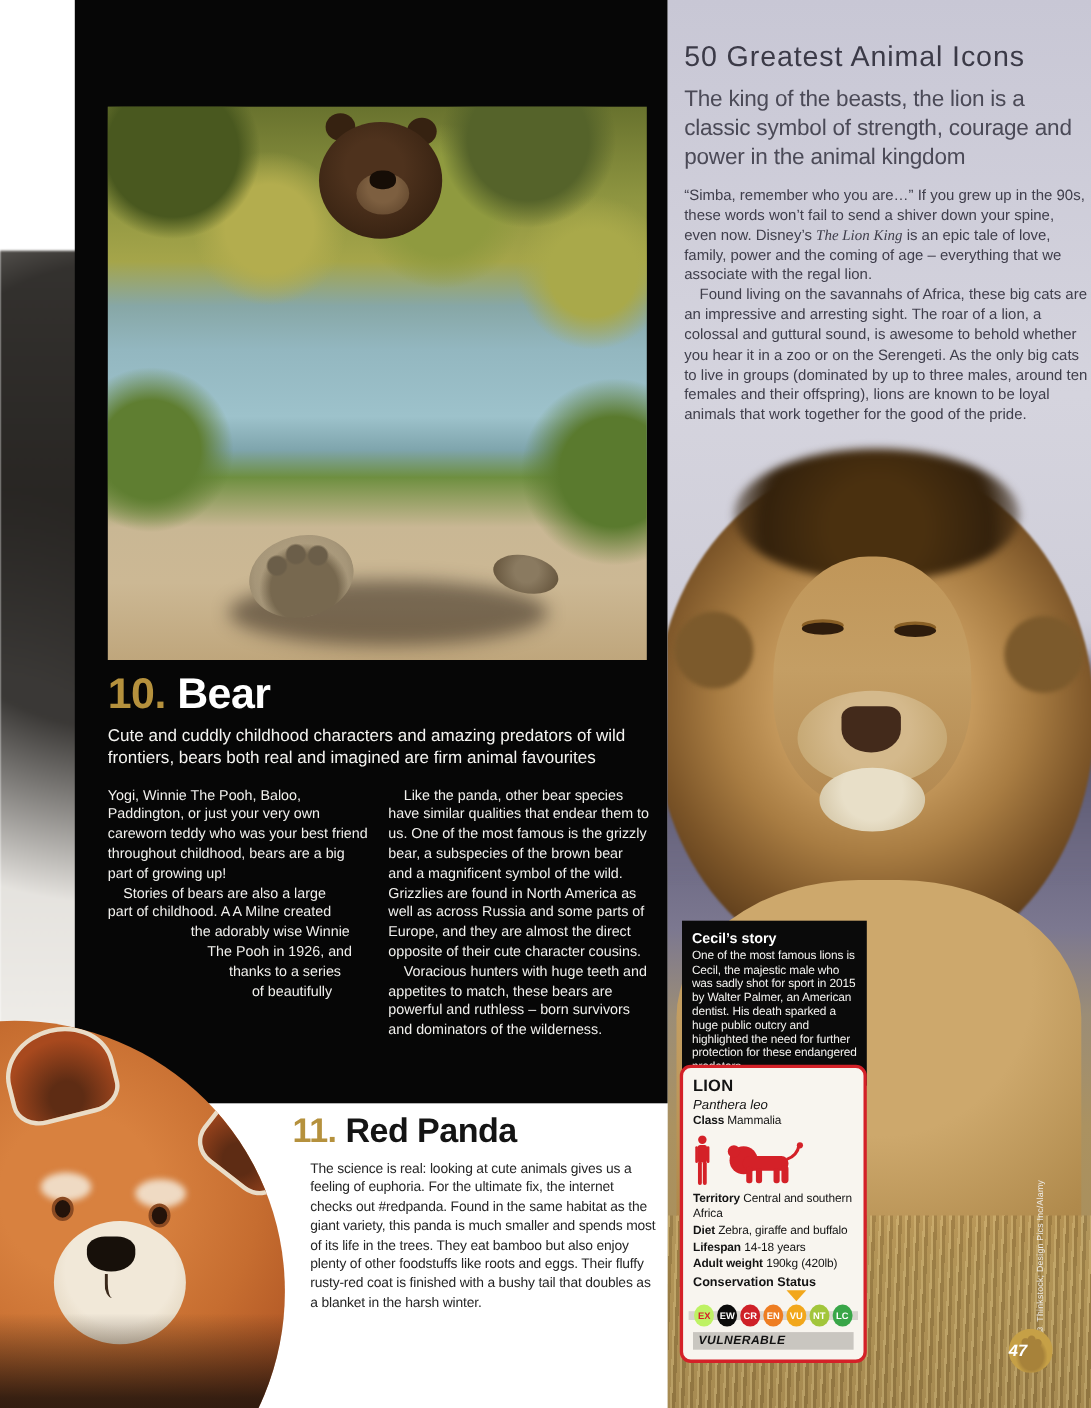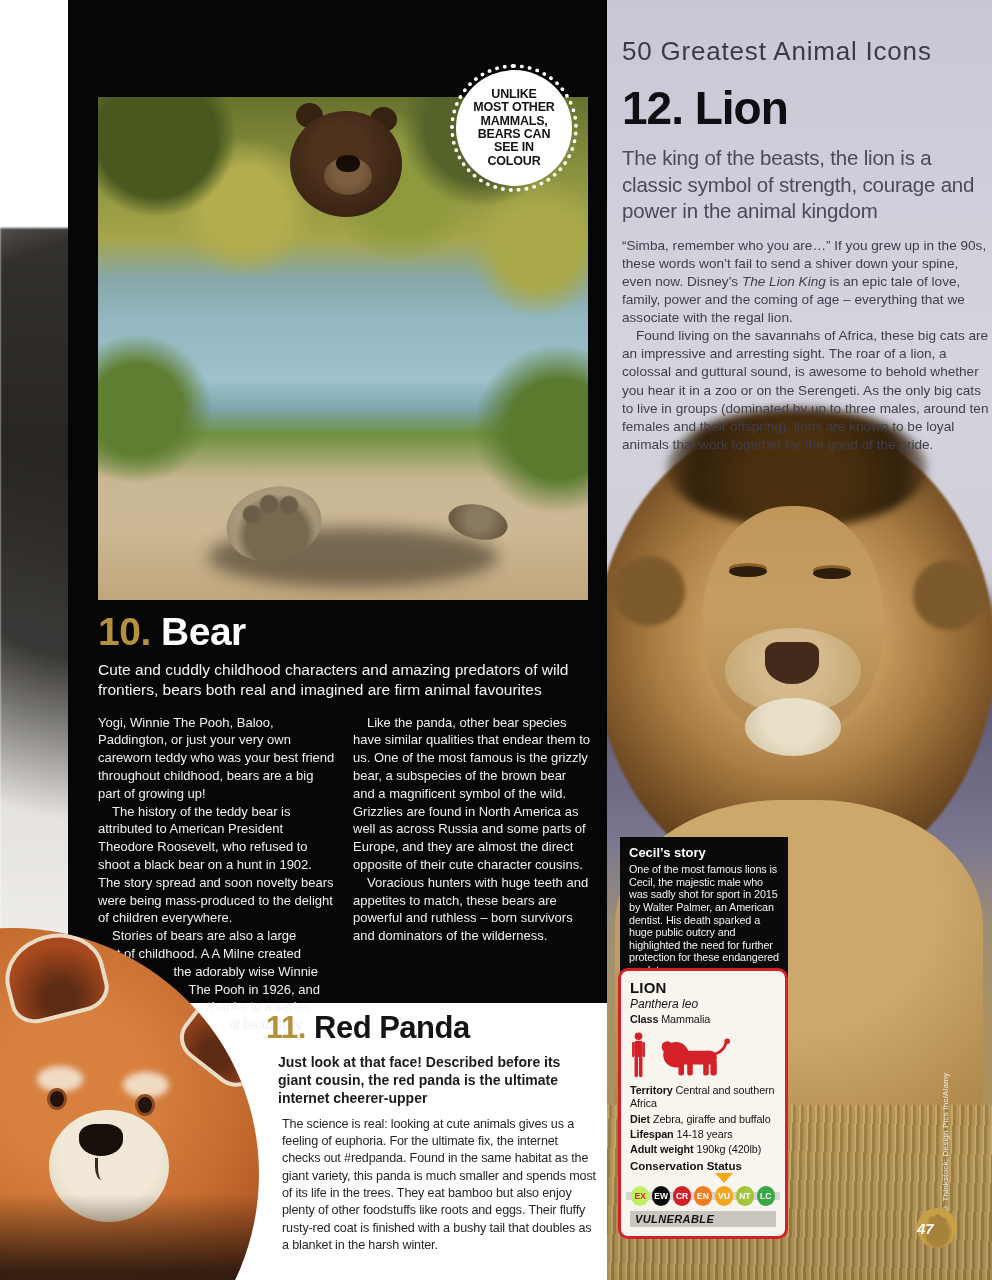--- a/index.html
+++ b/index.html
@@ -124,21 +124,21 @@
       repeating-linear-gradient(92deg, rgba(214,188,124,.55) 0 2px, rgba(140,112,58,.5) 2px 5px, rgba(186,156,92,.5) 5px 8px),
       linear-gradient(180deg, rgba(168,140,85,0) 0%, #a98c52 30%, #937947 100%); }
 
   
   .lion-section { position:absolute; left:622px; top:36px; width:362px; }
   .kicker { font-size:26px; letter-spacing:.8px; color:#3b3a47; font-weight:400; }
   .lion-title { margin-top:14px; font-size:46px; font-weight:800; letter-spacing:-1px; color:#0e0e13; }
   .lion-standfirst { margin-top:10px; font-size:20.5px; line-height:1.3; color:#4b4a57; letter-spacing:-.2px; width:362px; }
   .lion-body { margin-top:12px; font-size:13.6px; line-height:1.33; color:#3f3e4b; width:368px; }
   .lion-body p.ind { text-indent:14px; }
-  .italic { font-style:italic; }
+  .italic { font-style:italic;font-family:Liberation Serif, serif; }
 
   
   .cecil-box { position:absolute; left:620px; top:837px; width:168px; background:#0a0a0a; color:#f4f3f0;
     padding:8px 9px 10px; z-index:4; }
   .cecil-title { font-size:13px; font-weight:800; margin-bottom:3px; color:#ffffff; }
   .cecil-body { font-size:10.8px; line-height:1.17; letter-spacing:-.1px; }
 
   
   .fact-box { position:absolute; left:618px; top:968px; width:170px; background:#f8f5ef;
     border:3px solid #d42128; border-radius:10px; padding:8px 9px 9px; z-index:4; color:#131313; }
@@ -184,41 +184,30 @@
     <div class="bear-body"></div>
     <div class="bear-ear" style="left:198px; top:6px;"></div>
     <div class="bear-ear" style="left:272px; top:10px;"></div>
     <div class="bear-head"></div>
     <div class="bear-muzzle"></div>
     <div class="bear-nose"></div>
     <div class="bear-paw"></div>
     <div class="bear-claws"></div>
   </div>
 
-  <div class="badge">
-    <div class="badge-text">
-      <div>UNLIKE</div>
-      <div>MOST OTHER</div>
-      <div>MAMMALS,</div>
-      <div>BEARS CAN</div>
-      <div>SEE IN</div>
-      <div>COLOUR</div>
-    </div>
-  </div>
 
   <div class="bear-section">
     <div class="sec-heading">
       <span class="num-gold">10.</span>
       <span>Bear</span>
     </div>
     <div class="bear-standfirst">Cute and cuddly childhood characters and amazing predators of wild frontiers, bears both real and imagined are firm animal favourites</div>
     <div class="bear-cols">
       <div class="bear-col">
         <p>Yogi, Winnie The Pooh, Baloo, Paddington, or just your very own careworn teddy who was your best friend throughout childhood, bears are a big part of growing up!</p>
-        <p class="ind">The history of the teddy bear is attributed to American President Theodore Roosevelt, who refused to shoot a black bear on a hunt in 1902. The story spread and soon novelty bears were being mass-produced to the delight of children everywhere.</p>
         <div class="p3-wrap">
           <div>Stories of bears are also a large</div>
           <div>part of childhood. A A Milne created</div>
           <div>the adorably wise Winnie</div>
           <div>The Pooh in 1926, and</div>
           <div>thanks to a series</div>
           <div>of beautifully</div>
         </div>
       </div>
       <div class="bear-col">
@@ -239,21 +228,20 @@
     <div class="panda-nose"></div>
     <div class="panda-mouth"></div>
     <div class="panda-body-dark"></div>
   </div>
 
   <div class="panda-section">
     <div class="sec-heading">
       <span class="num-gold">11.</span>
       <span>Red Panda</span>
     </div>
-    <div class="panda-standfirst">Just look at that face! Described before its giant cousin, the red panda is the ultimate internet cheerer-upper</div>
     <div class="panda-body">The science is real: looking at cute animals gives us a feeling of euphoria. For the ultimate fix, the internet checks out #redpanda. Found in the same habitat as the giant variety, this panda is much smaller and spends most of its life in the trees. They eat bamboo but also enjoy plenty of other foodstuffs like roots and eggs. Their fluffy rusty-red coat is finished with a bushy tail that doubles as a blanket in the harsh winter.</div>
   </div>
 
   <div class="lion-column">
     <div class="lion-horizon"></div>
     <div class="lion-mane"></div>
     <div class="lion-crest"></div>
     <div class="lion-ear" style="left:6px; top:556px;"></div>
     <div class="lion-ear" style="left:306px; top:560px;"></div>
     <div class="lion-face"></div>
@@ -261,21 +249,20 @@
     <div class="lion-eye" style="left:206px; top:568px;"></div>
     <div class="lion-muzzle"></div>
     <div class="lion-nose"></div>
     <div class="lion-chin"></div>
     <div class="lion-chest"></div>
     <div class="lion-grass"></div>
   </div>
 
   <div class="lion-section">
     <div class="kicker">50 Greatest Animal Icons</div>
-    <div class="lion-title">12. Lion</div>
     <div class="lion-standfirst">The king of the beasts, the lion is a classic symbol of strength, courage and power in the animal kingdom</div>
     <div class="lion-body">
       <p><span>“Simba, remember who you are…” If you grew up in the 90s, these words won’t fail to send a shiver down your spine, even now. Disney’s </span><span class="italic">The Lion King</span><span> is an epic tale of love, family, power and the coming of age – everything that we associate with the regal lion.</span></p>
       <p class="ind">Found living on the savannahs of Africa, these big cats are an impressive and arresting sight. The roar of a lion, a colossal and guttural sound, is awesome to behold whether you hear it in a zoo or on the Serengeti. As the only big cats to live in groups (dominated by up to three males, around ten females and their offspring), lions are known to be loyal animals that work together for the good of the pride.</p>
     </div>
   </div>
 
   <div class="cecil-box">
     <div class="cecil-title">Cecil’s story</div>
     <div class="cecil-body">One of the most famous lions is Cecil, the majestic male who was sadly shot for sport in 2015 by Walter Palmer, an American dentist. His death sparked a huge public outcry and highlighted the need for further protection for these endangered predators.</div>

